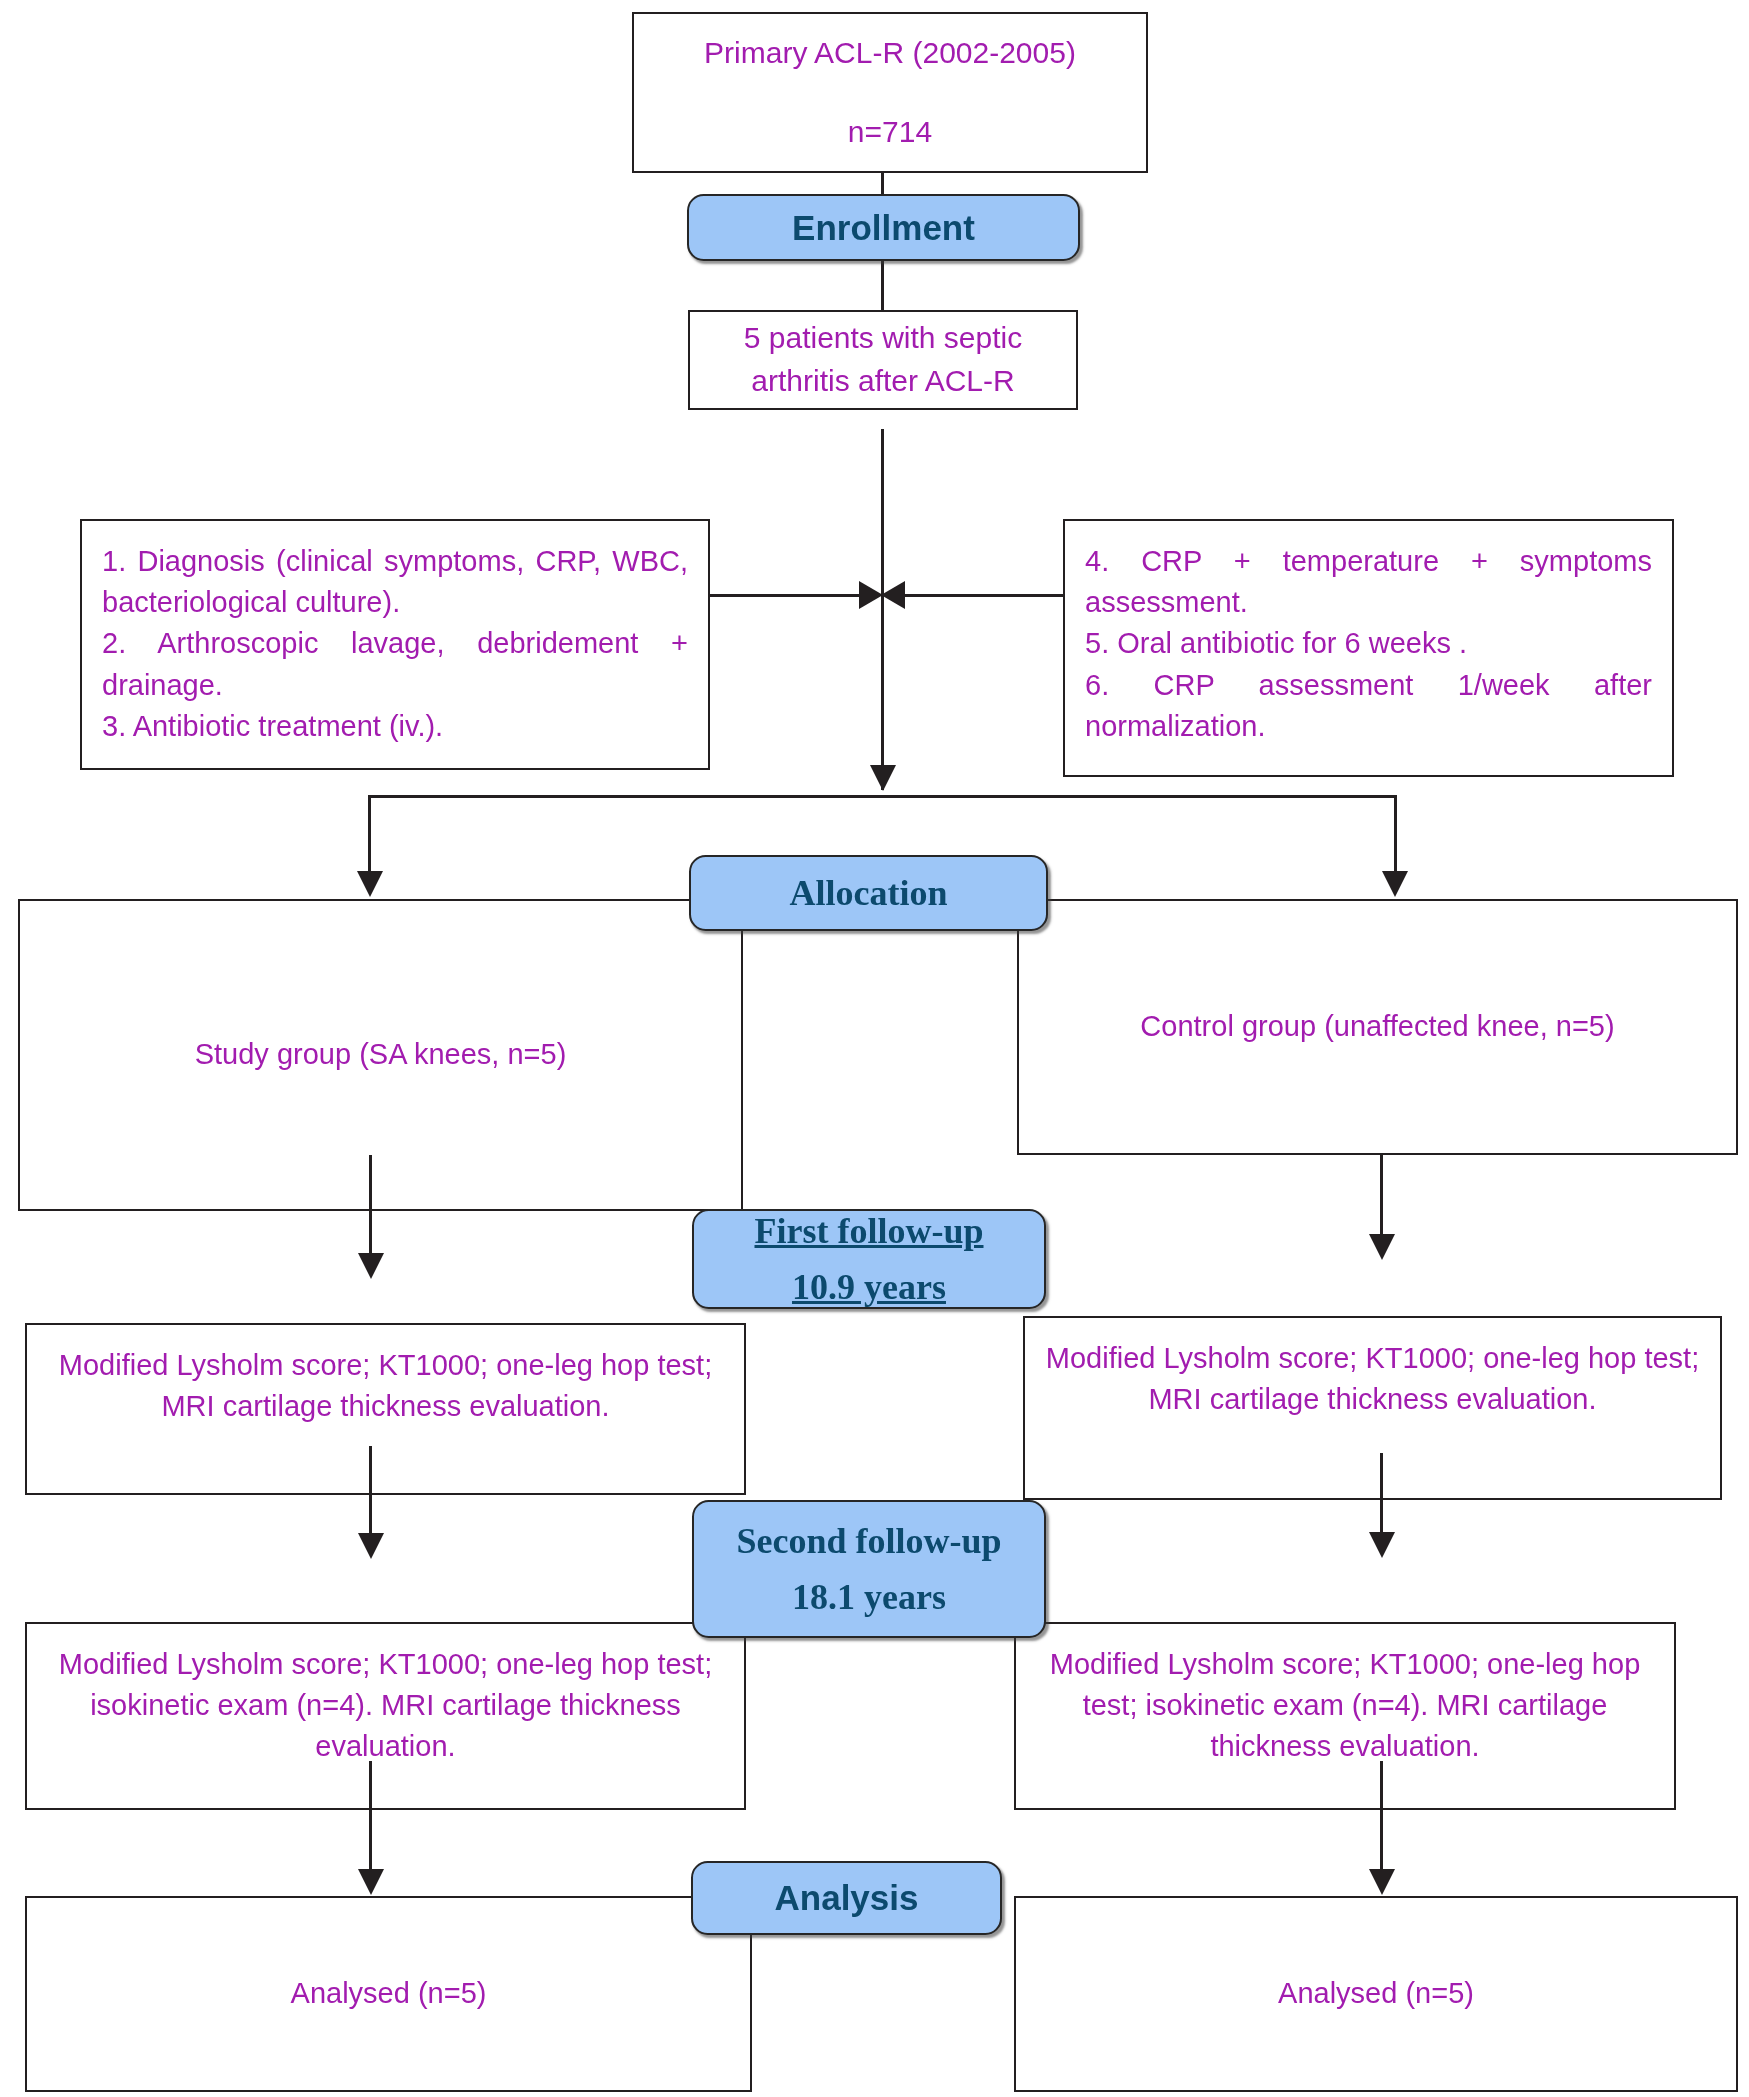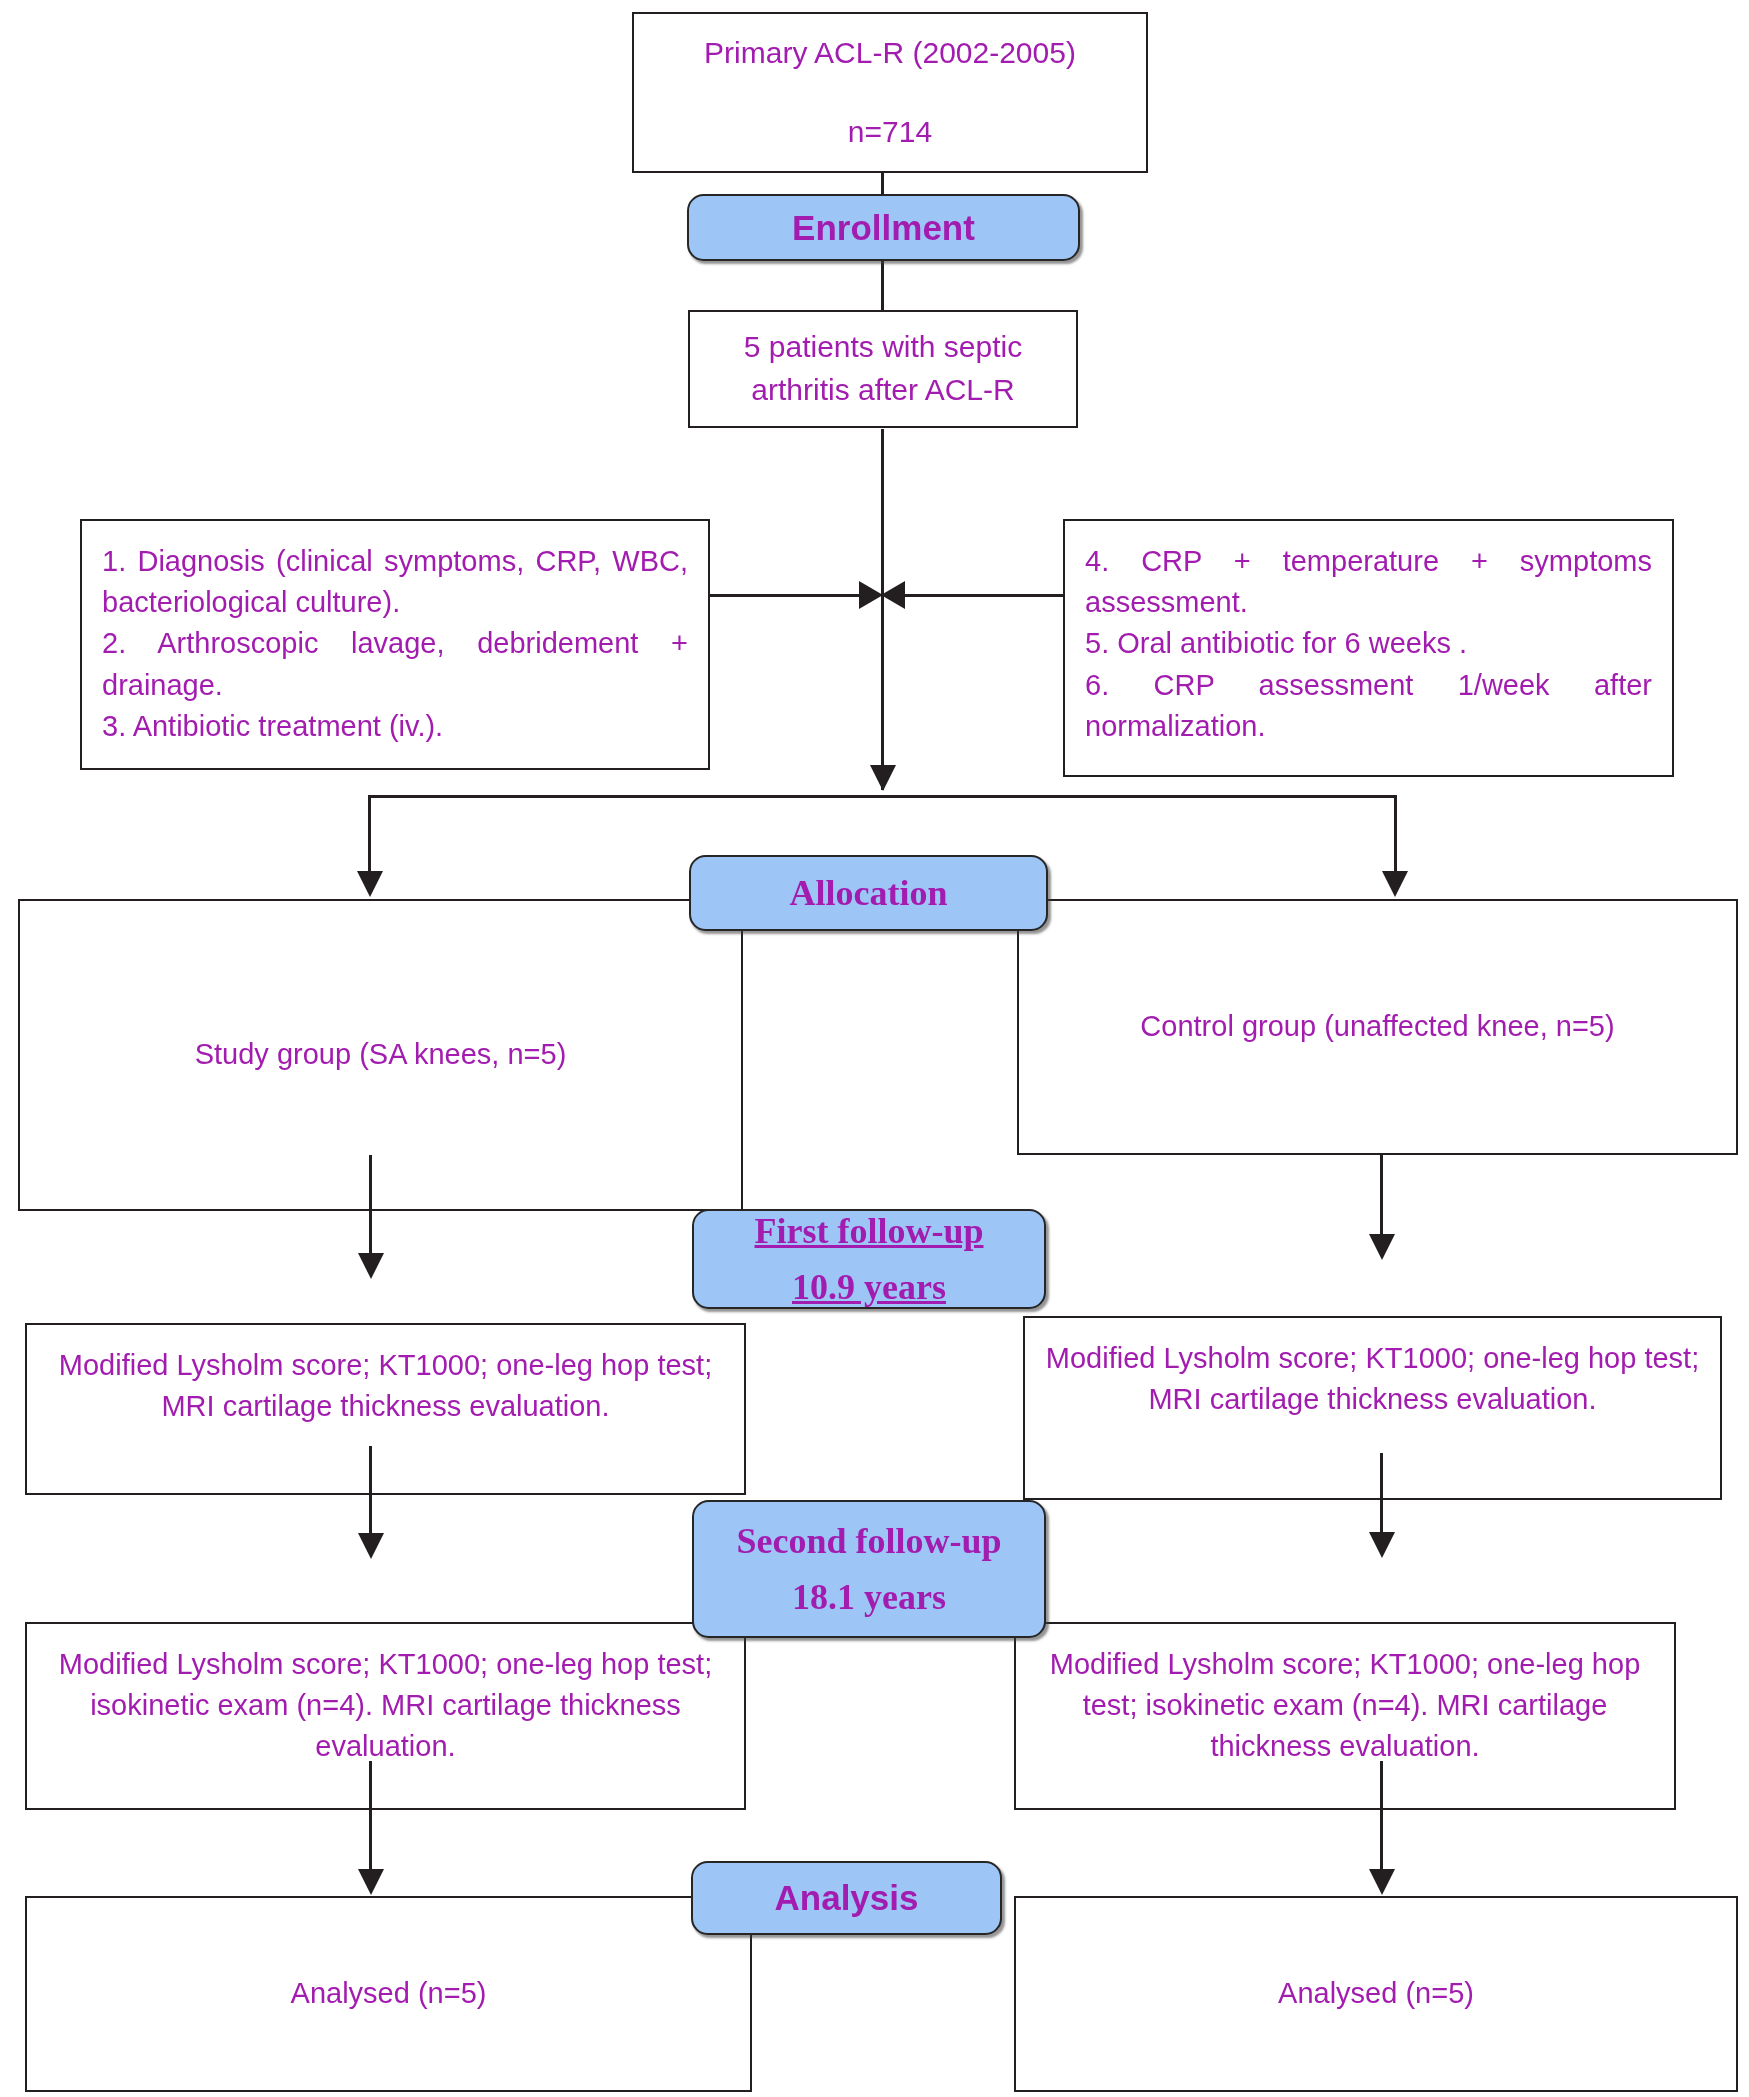--- a/index.html
+++ b/index.html
@@ -11,21 +11,21 @@
   .box .txt{padding:0 16.7px;line-height:1.42;}
 
   
   .box.top{align-items:flex-start;margin-top:48px;}
   .box.top .txt{padding-top:20px;}
 
   .justified .txt{text-align:justify;text-align-last:left;width:100%;padding:0 20px;}
 
   .badge{position:absolute;box-sizing:border-box;background:#9dc6f7;border:2.3px solid #262626;
          border-radius:16.7px;display:flex;flex-direction:column;align-items:center;
-         justify-content:center;color:#a21caf;z-index:40;
+         justify-content:center;color:#0c4a6e;z-index:40;
          box-shadow:2.3px 3px 2.3px rgba(60,60,60,.55);text-align:center;}
   .badge.serif{font-family:"Liberation Serif",serif;font-weight:bold;align-items:center;}
   .badge.sans{font-family:"Liberation Sans",sans-serif;font-weight:bold;}
   .badge .l2{margin-top:.38em;}
 
   .vline{position:absolute;background:#231f20;width:3px;z-index:5;}
   .hline{position:absolute;background:#231f20;height:3px;z-index:5;}
 
   .arrow-d{position:absolute;width:0;height:0;border-left:13px solid transparent;
            border-right:13px solid transparent;border-top:26px solid #231f20;z-index:6;}
@@ -48,21 +48,21 @@
   </div>
 
   <div class="vline" style="left:881px;top:173px;height:23px;"></div>
 
   <div class="badge sans" style="left:687px;top:194px;width:393px;height:67px;font-size:35px;">
     <span>Enrollment</span>
   </div>
 
   <div class="vline" style="left:881px;top:260px;height:52px;"></div>
 
-  <div class="box" style="left:688px;top:310px;width:390px;height:118px;font-size:30px;justify-content:flex-end;">
+  <div class="box" style="left:688px;top:310px;width:390px;height:100px;font-size:30px;justify-content:flex-end;">
     <div class="txt">5 patients with septic arthritis after ACL-R</div>
   </div>
 
   <div class="vline" style="left:881px;top:429px;height:361px;"></div>
 
   <div class="box justified top" style="left:80px;top:471px;width:630px;height:251px;font-size:29px;">
     <div class="txt">
       <div>1. Diagnosis (clinical symptoms, CRP, WBC, bacteriological culture).</div>
       <div>2. Arthroscopic lavage, debridement + drainage.</div>
       <div>3. Antibiotic treatment (iv.).</div>

